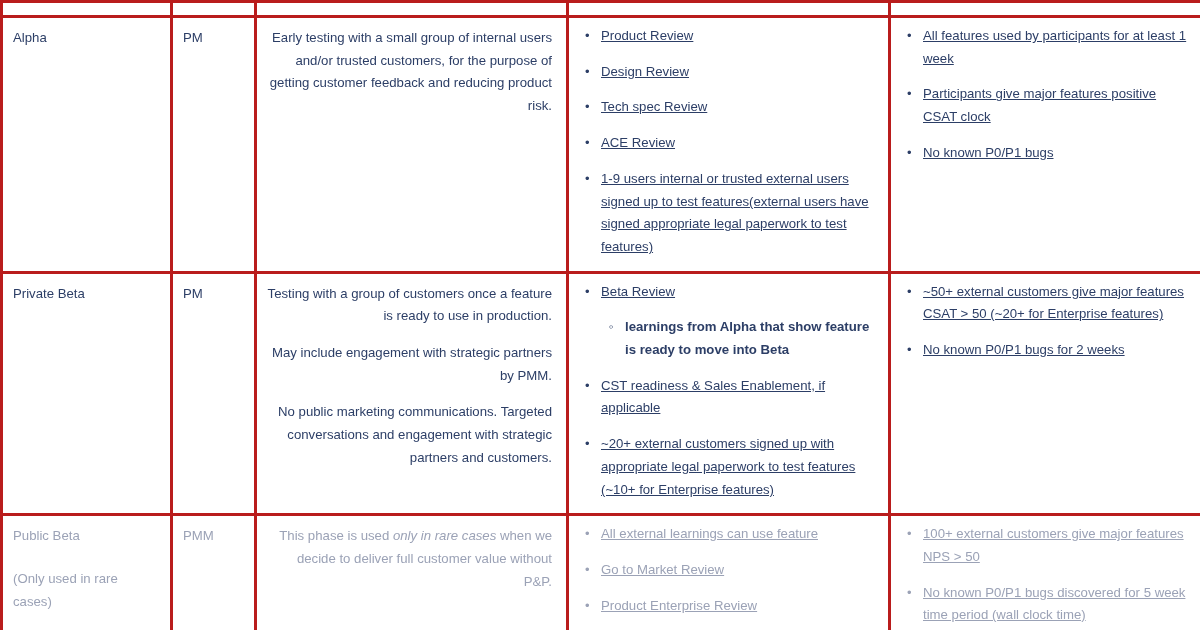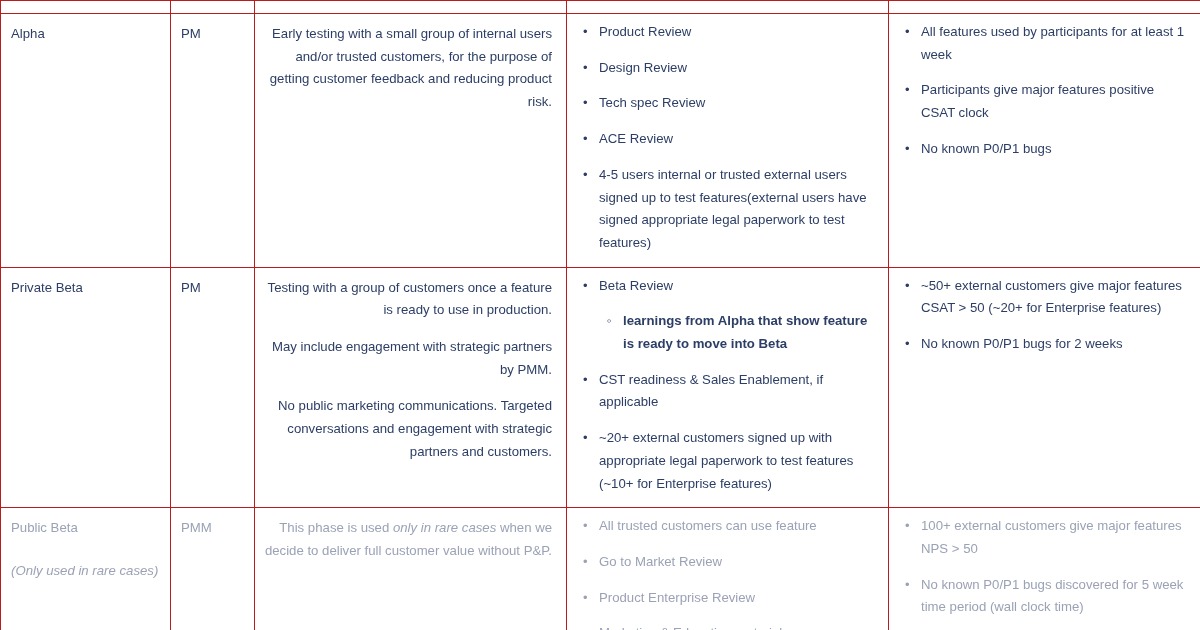--- a/index.html
+++ b/index.html
@@ -17,21 +17,21 @@
   .table-wrap {
     width: 1200px;
     position: relative;
   }
   table.phase-table {
     border-collapse: collapse;
     width: 1200px;
     table-layout: fixed;
   }
   table.phase-table td {
-    border: 1px solid #b91c1c;
+    border: 3px solid #b91c1c;
     vertical-align: top;
     padding: 0;
     background: #ffffff;
   }
   
   col.c-phase    { width: 170px; }
   col.c-owner    { width: 84px;  }
   col.c-desc     { width: 312px; }
   col.c-entry    { width: 322px; }
   col.c-exit     { width: 312px; }
@@ -49,36 +49,35 @@
 
   p.para {
     margin: 0 0 14px 0;
     text-align: right;
   }
   p.para:last-child { margin-bottom: 0; }
 
   .sub-label {
     margin: 0;
     padding-top: 20px;
-    font-style: italic;
   }
 
   ul.blist {
     margin: 0;
     padding: 0 0 0 26px;
     list-style: none;
   }
   ul.blist > li {
     position: relative;
     margin: 0 0 13px 0;
     padding-left: 0;
     line-height: 1.72;
   }
   ul.blist > li:last-child { margin-bottom: 0; }
-  ul.blist > li > .li-text { display: block; }
+  ul.blist > li > .li-text { display: block; text-decoration: underline; }
   ul.blist > li > .li-text::before {
     content: "\2022";
     position: absolute;
     left: -16px;
     top: 0;
     font-size: 13px;
     line-height: 1.72;
   }
   ul.sublist {
     margin: 13px 0 13px 0;
@@ -158,21 +157,21 @@
                 <li>
                   <span class="li-text">Design Review</span>
                 </li>
                 <li>
                   <span class="li-text">Tech spec Review</span>
                 </li>
                 <li>
                   <span class="li-text">ACE Review</span>
                 </li>
                 <li>
-                  <span class="li-text">4-5 users internal or trusted external users signed up to test features(external users have signed appropriate legal paperwork to test features)</span>
+                  <span class="li-text">1-9 users internal or trusted external users signed up to test features(external users have signed appropriate legal paperwork to test features)</span>
                 </li>
               </ul>
             </div>
           </td>
           <td>
             <div class="cell bullets">
               <ul class="blist">
                 <li>
                   <span class="li-text">All features used by participants for at least 1 week</span>
                 </li>
@@ -245,21 +244,21 @@
           </td>
           <td>
             <div class="cell desc">
               <p class="para">This phase is used <em class="it">only in rare cases</em> when we decide to deliver full customer value without P&amp;P.</p>
             </div>
           </td>
           <td>
             <div class="cell bullets">
               <ul class="blist">
                 <li>
-                  <span class="li-text">All trusted customers can use feature</span>
+                  <span class="li-text">All external learnings can use feature</span>
                 </li>
                 <li>
                   <span class="li-text">Go to Market Review</span>
                 </li>
                 <li>
                   <span class="li-text">Product Enterprise Review</span>
                 </li>
                 <li>
                   <span class="li-text">Marketing &amp; Education materials</span>
                 </li>

